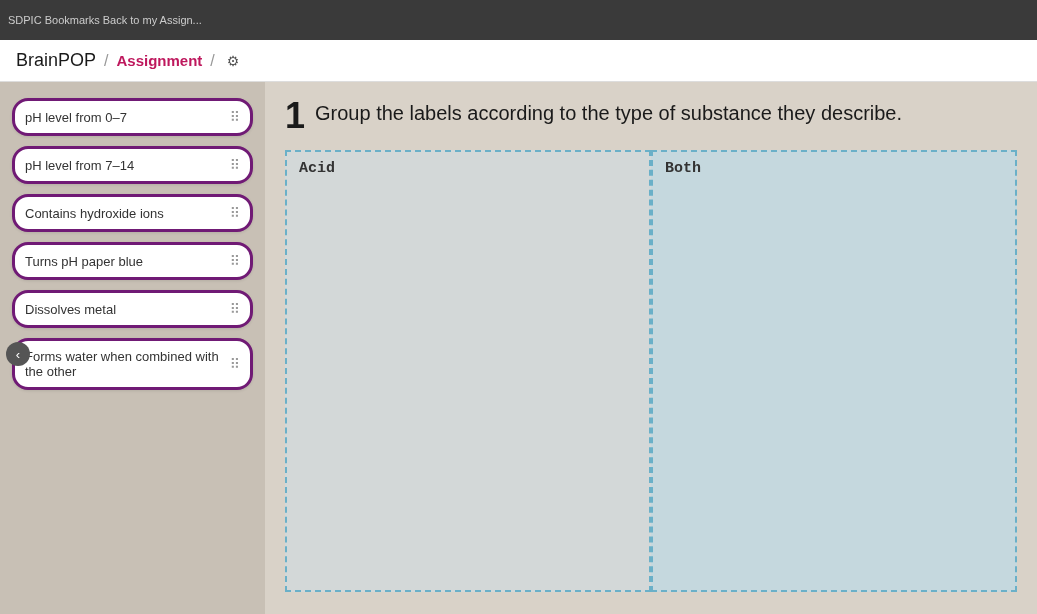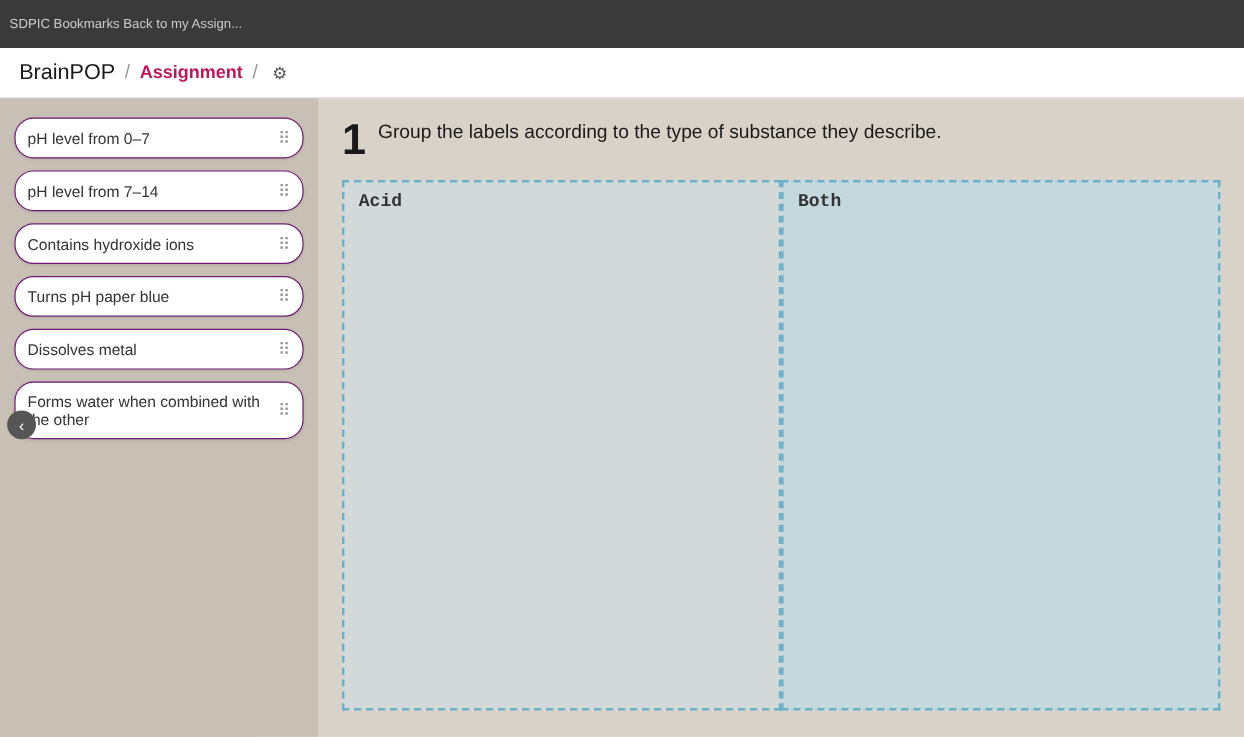--- a/index.html
+++ b/index.html
@@ -96,21 +96,21 @@
       display: flex;
       align-items: center;
       justify-content: center;
       cursor: pointer;
       color: #fff;
       font-size: 13px;
     }
 
     .drag-item {
       background: #fff;
-      border: 1px solid #701a75;
+      border: 3px solid #701a75;
       border-radius: 16px;
       padding: 8px 10px;
       font-size: 13px;
       color: #333;
       display: flex;
       align-items: center;
       justify-content: space-between;
       cursor: grab;
       box-shadow: 0 1px 3px rgba(0,0,0,0.1);
     }
@@ -133,21 +133,21 @@
       gap: 10px;
       margin-bottom: 16px;
     }
     .question-number {
       font-size: 36px;
       font-weight: bold;
       color: #1a1a1a;
       line-height: 1;
     }
     .question-text {
-      font-size: 16px;
+      font-size: 20px;
       color: #1a1a1a;
       padding-top: 4px;
       font-weight: 400;
     }
 
     
     .drop-zones {
       display: flex;
       gap: 0;
       height: calc(100% - 70px);

